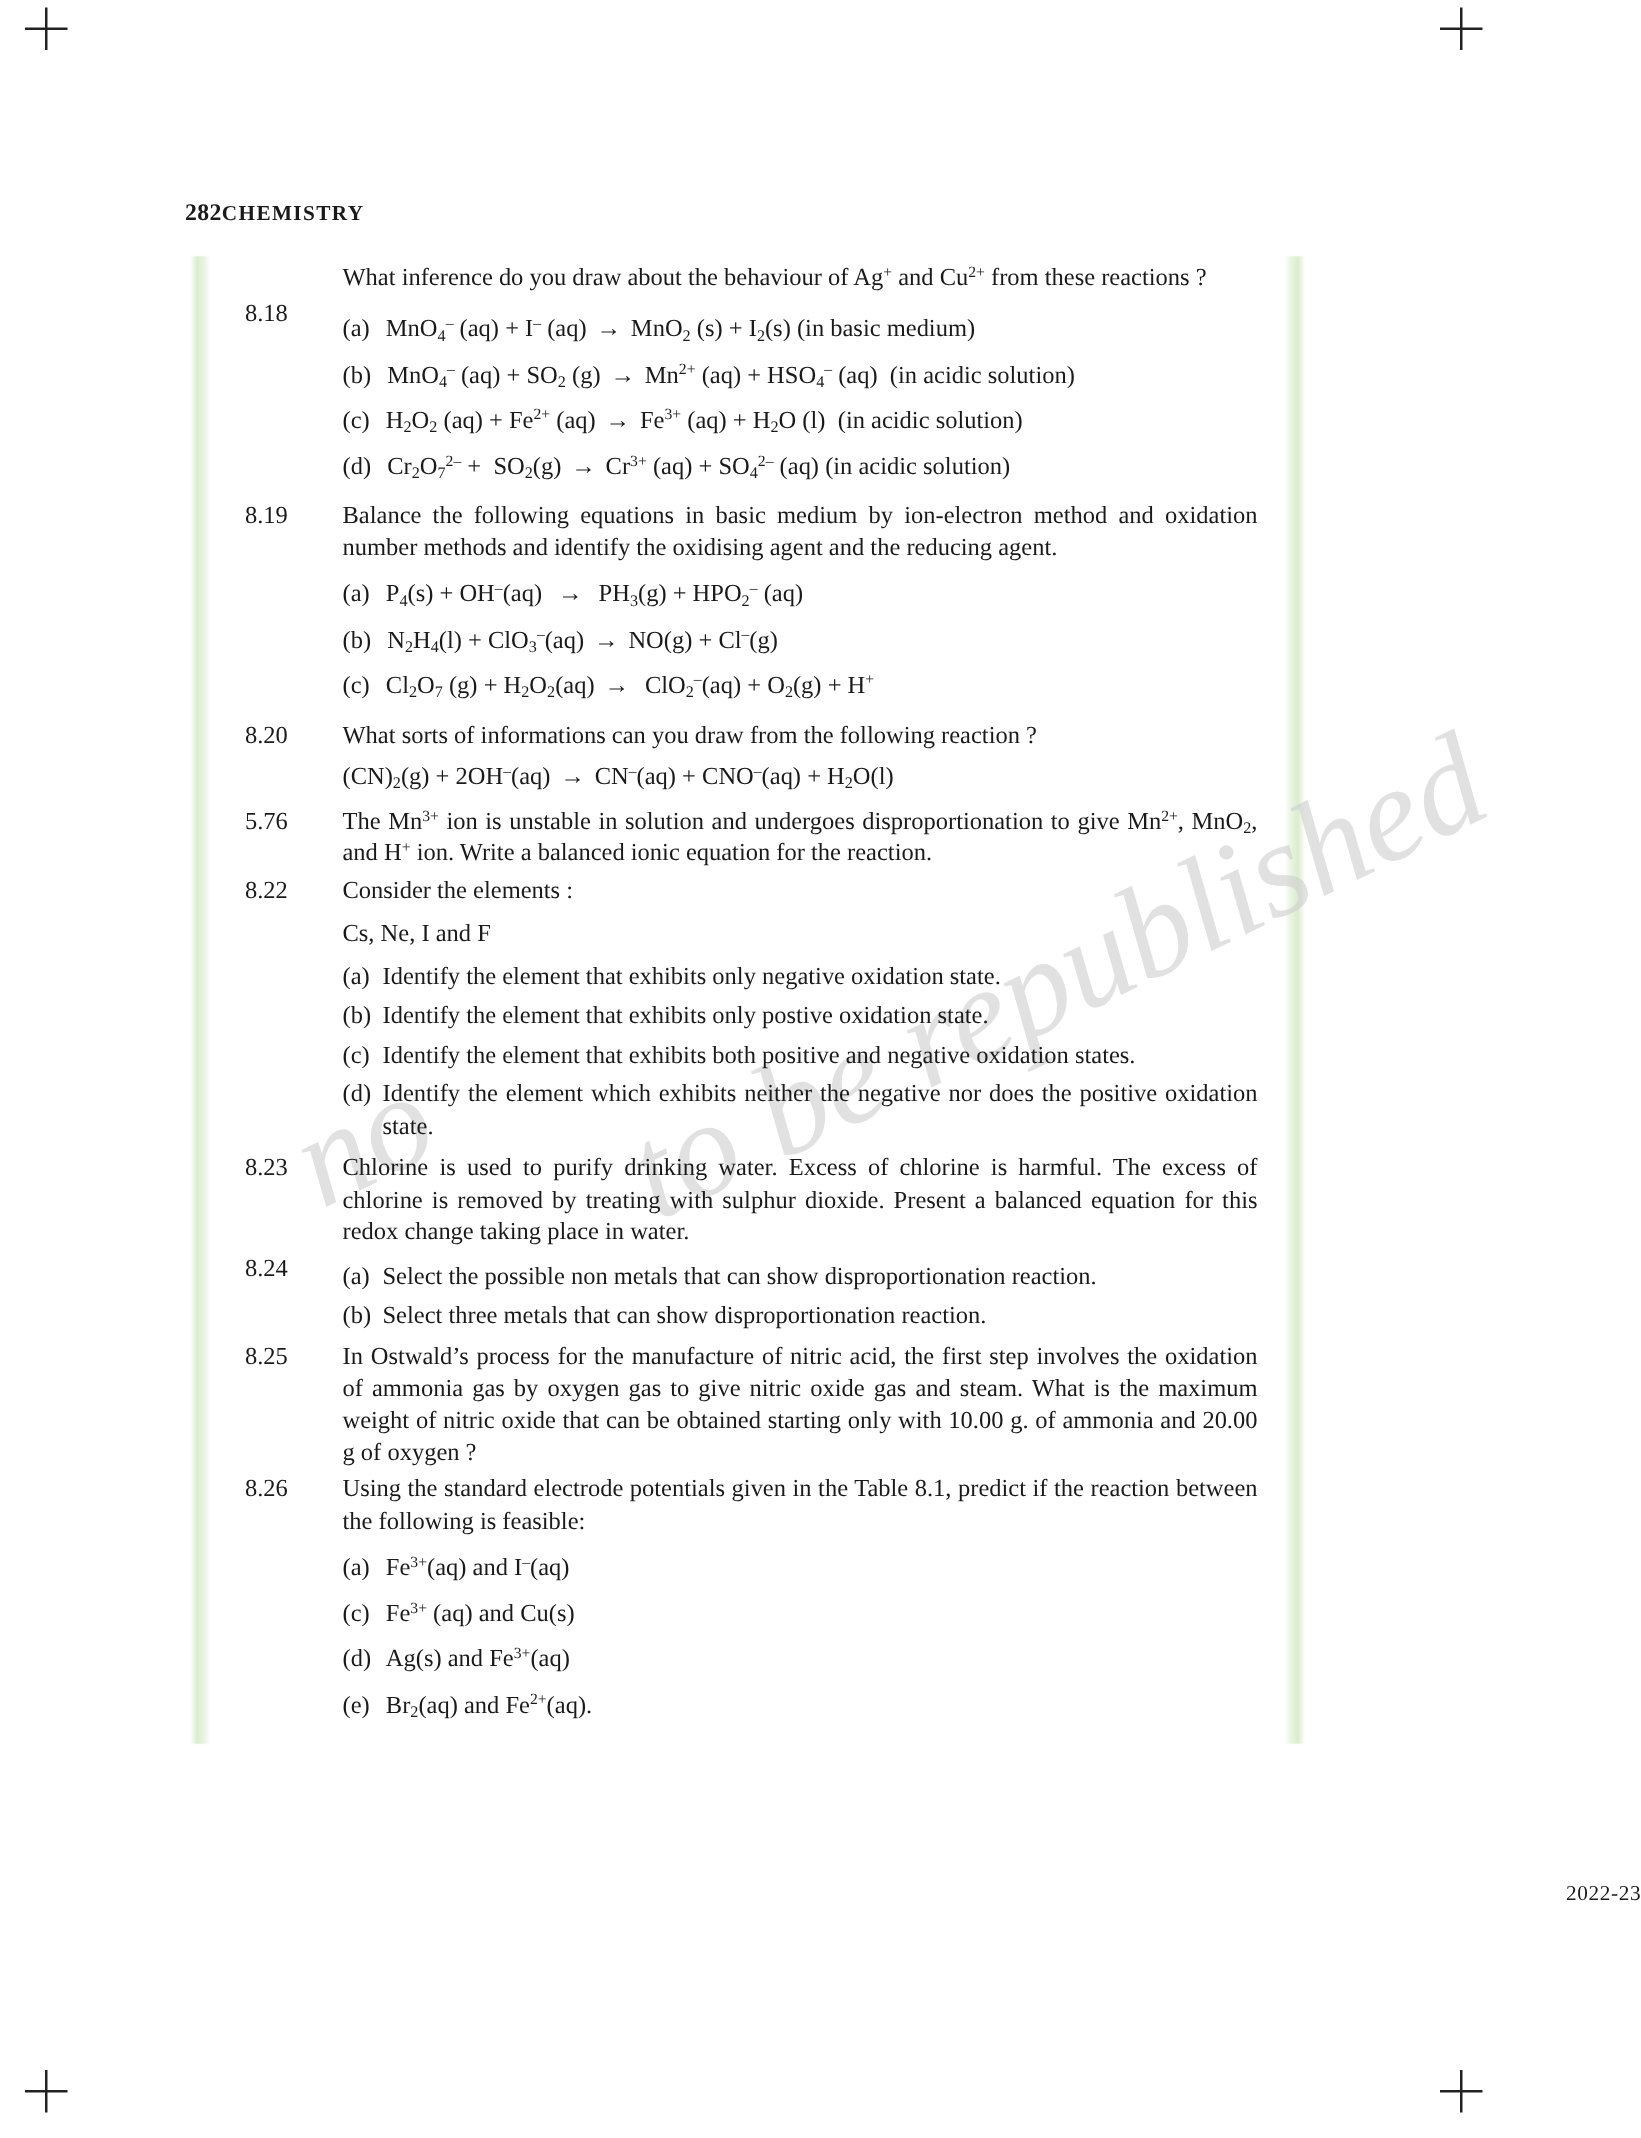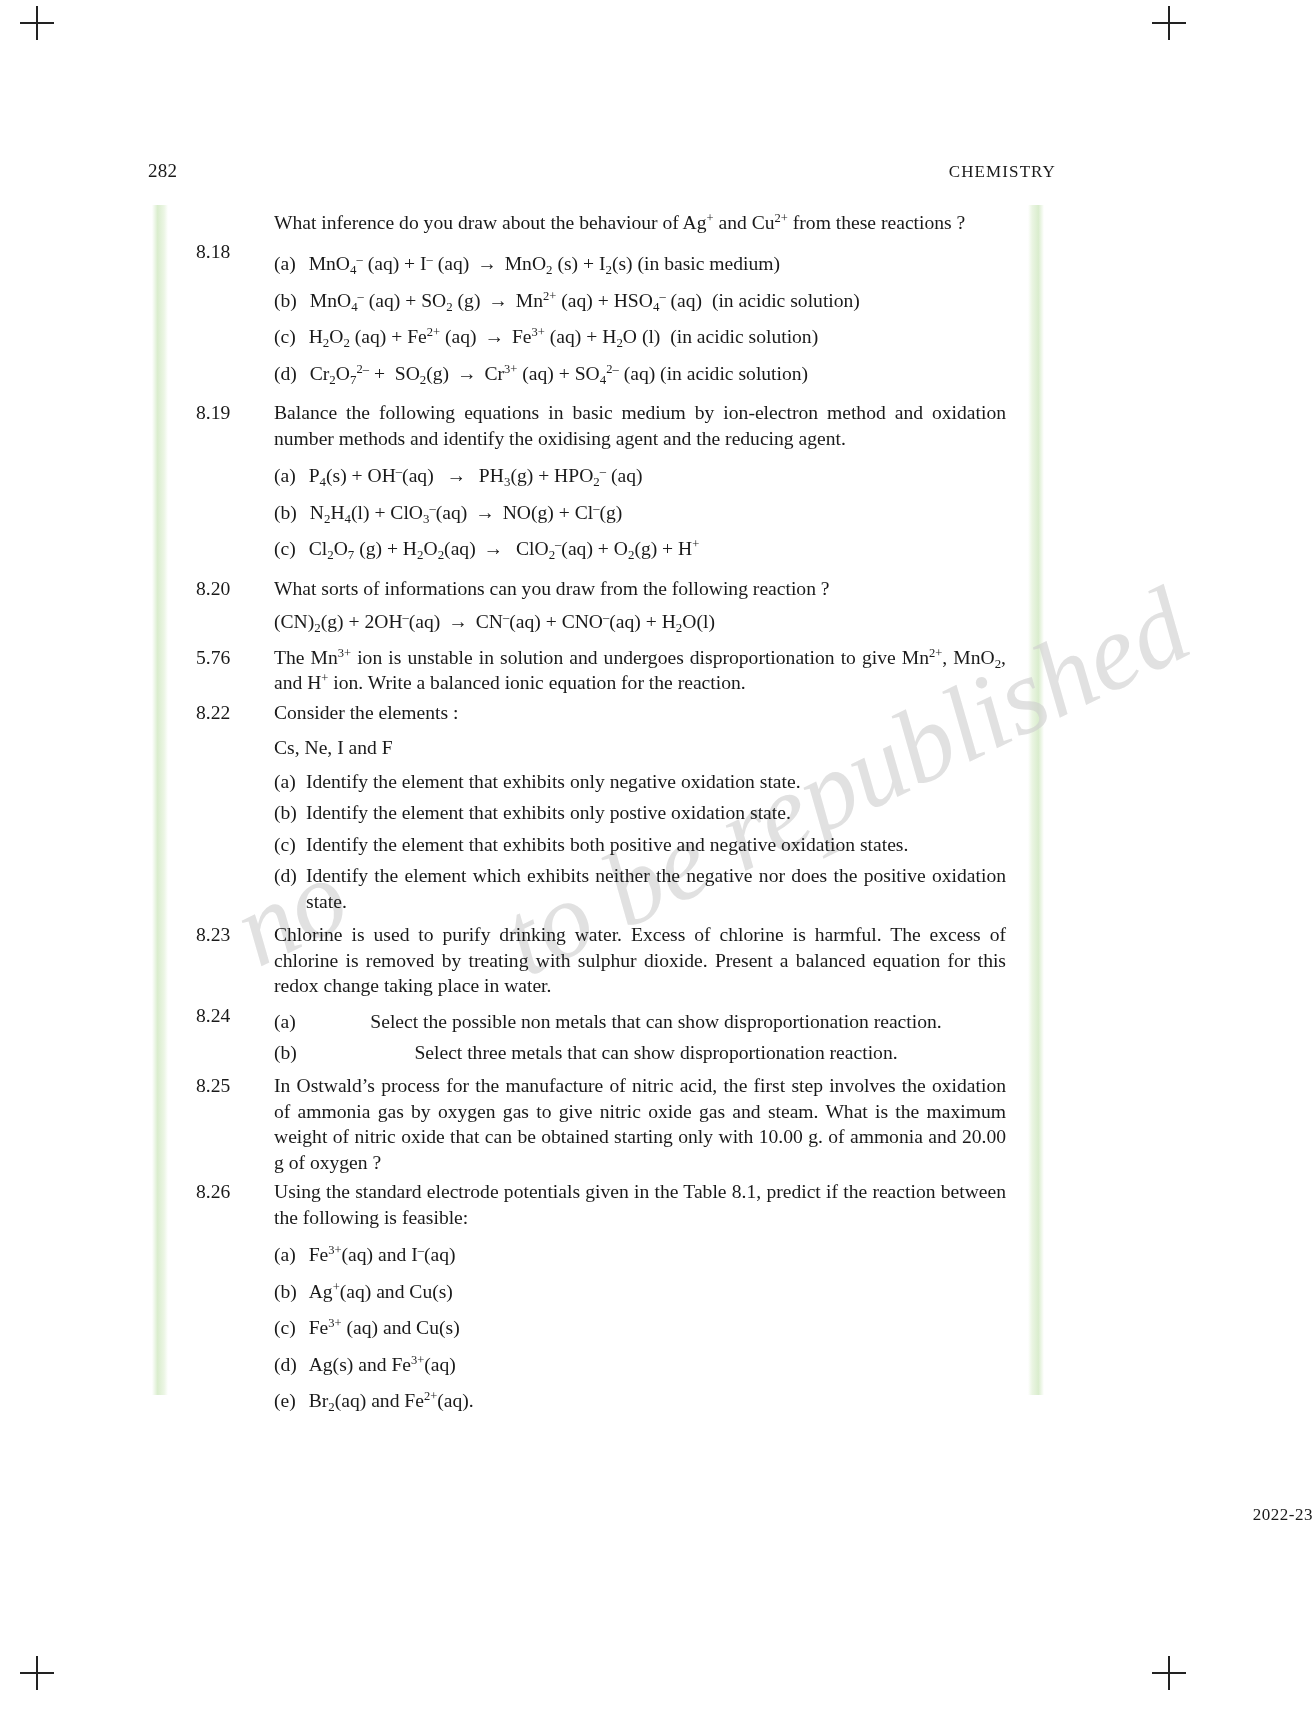--- a/index.html
+++ b/index.html
@@ -38,24 +38,25 @@
   .cm-br-v { left: 1168px; top: 1656px; }
   .cm-br-h { left: 1152px; top: 1672px; }
 
   
   .runhead {
     position: absolute;
     top: 160px;
     left: 148px;
     width: 908px;
     display: flex;
-    justify-content: space-between;
+    justify-content: flex-start;
     align-items: baseline;
     font-size: 18.5px;
     letter-spacing: 0.3px;
+    font-weight: bold;
   }
   .runhead .folio { font-size: 19px; }
   .runhead .booktitle {
     font-size: 17px;
     letter-spacing: 1.1px;
   }
 
   
   .greenbar {
     position: absolute;
@@ -163,21 +164,21 @@
     margin: 6px 0 6px 0;
   }
   .sub .lbl {
     width: 32px;
     flex: 0 0 32px;
   }
   .sub .txt {
     flex: 1 1 auto;
     text-align: justify;
   }
-  .sub .txt.nojust { text-align: center; }
+  .sub .txt.nojust { text-align: left; }
 
   .plain-line { margin: 10px 0 8px 0; }
 
   sub {
     font-size: 0.66em;
     vertical-align: -0.28em;
     line-height: 0;
   }
   sup {
     font-size: 0.64em;
@@ -350,24 +351,20 @@
 
     <div class="q">
       <div class="q-num">8.26</div>
       <div class="q-body">
         <div class="para">Using the standard electrode potentials given in the Table 8.1, predict if the reaction between the following is feasible:</div>
         <div class="eqline">
           <span class="lbl">(a)</span>
           Fe<sup>3+</sup>(aq) and I<sup>–</sup>(aq)
         </div>
         <div class="eqline">
-          <span class="lbl">(b)</span>
-          Ag<sup>+</sup>(aq) and Cu(s)
-        </div>
-        <div class="eqline">
           <span class="lbl">(c)</span>
           Fe<sup>3+</sup> (aq) and Cu(s)
         </div>
         <div class="eqline">
           <span class="lbl">(d)</span>
           Ag(s) and Fe<sup>3+</sup>(aq)
         </div>
         <div class="eqline">
           <span class="lbl">(e)</span>
           Br<sub>2</sub>(aq) and Fe<sup>2+</sup>(aq).

